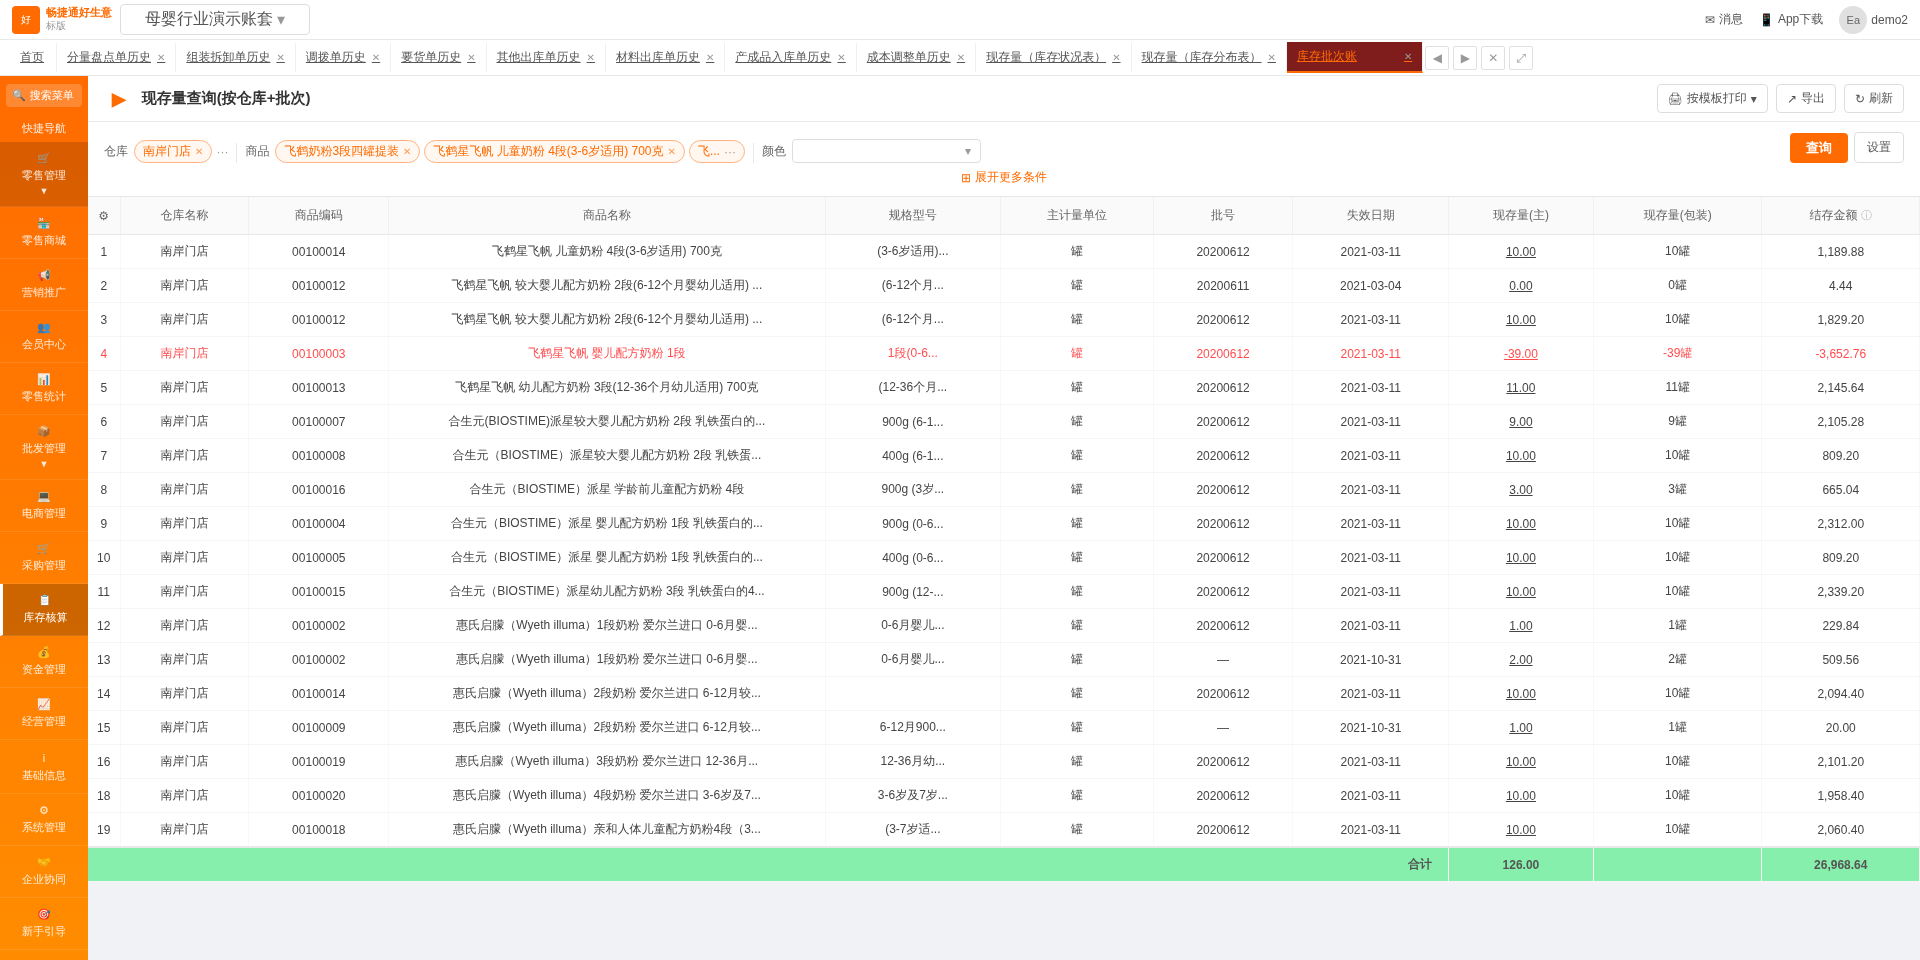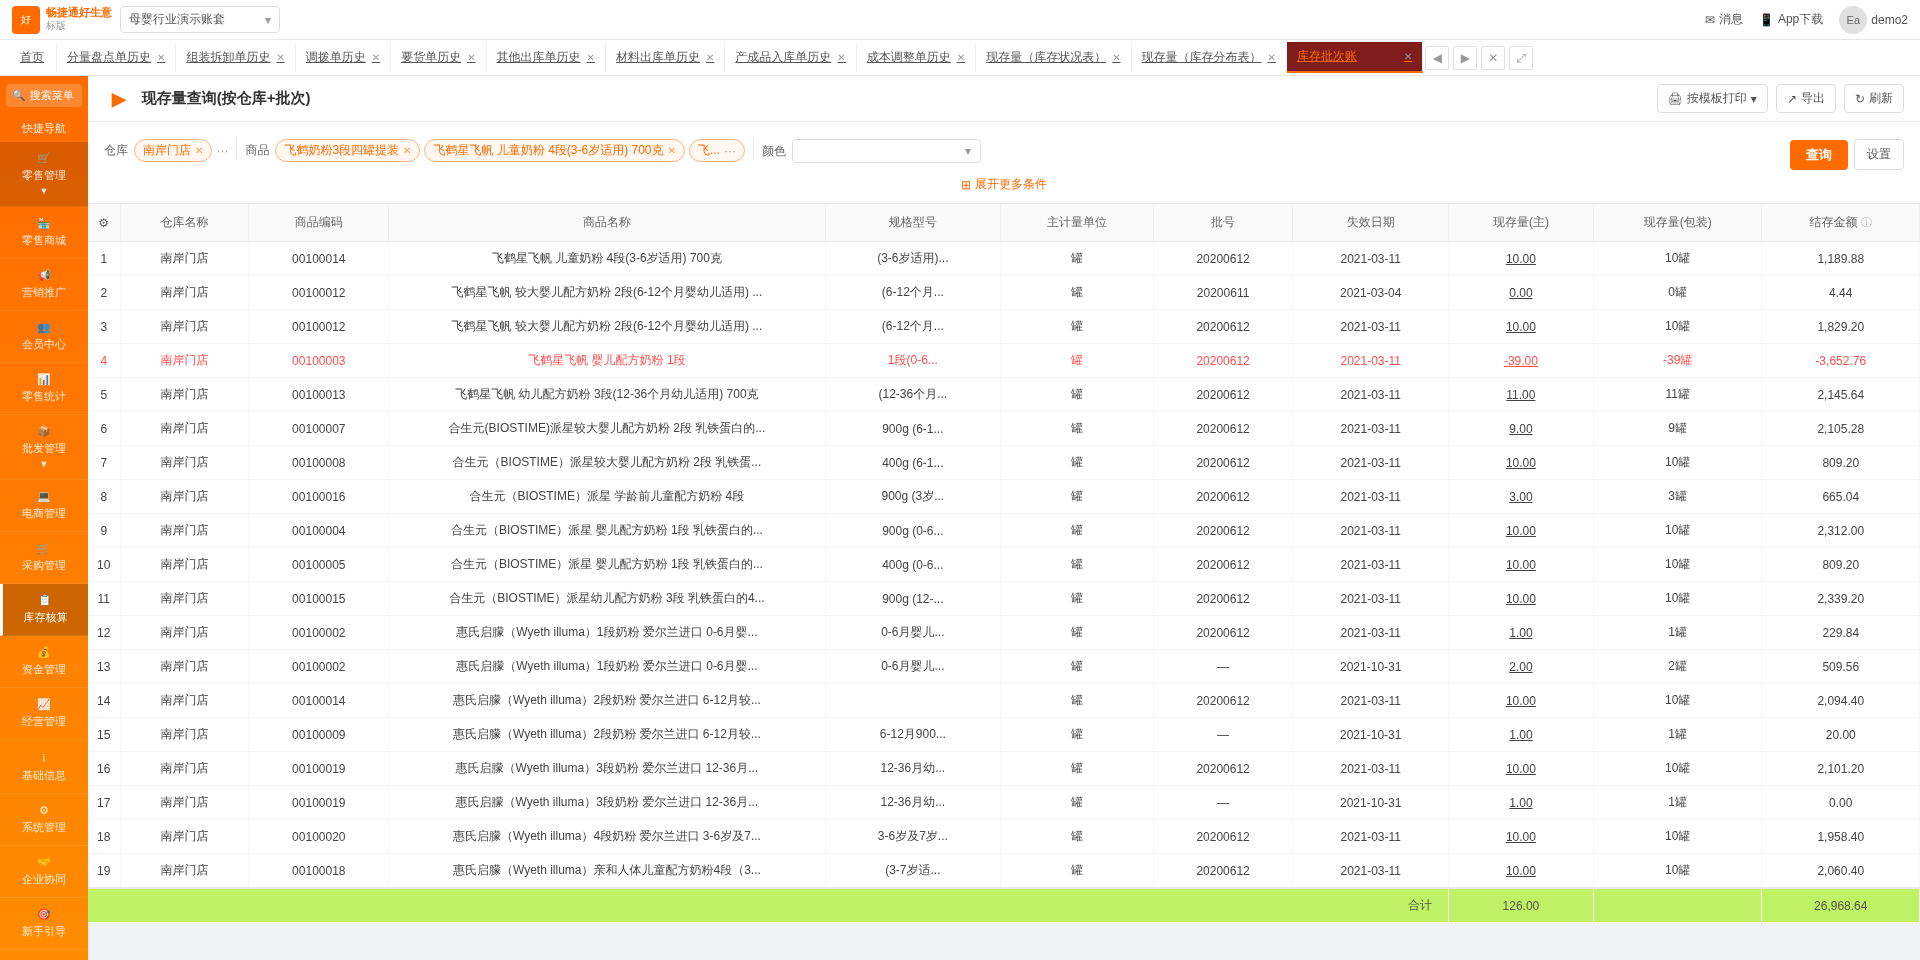--- a/index.html
+++ b/index.html
@@ -5,21 +5,21 @@
     * { box-sizing: border-box; margin: 0; padding: 0; }
     body { font-family: 'Microsoft YaHei', Arial, sans-serif; font-size: 12px; background: #f5f5f5; color: #333; height: 960px; overflow: hidden; display: flex; flex-direction: column; }
 
     
     .topbar { height: 40px; background: #fff; display: flex; align-items: center; padding: 0 12px; border-bottom: 1px solid #e8e8e8; justify-content: space-between; flex-shrink: 0; }
     .topbar-left { display: flex; align-items: center; gap: 8px; }
     .logo-area { display: flex; align-items: center; gap: 6px; }
     .logo-icon { width: 28px; height: 28px; background: #ff6b00; border-radius: 4px; display: flex; align-items: center; justify-content: center; color: white; font-size: 10px; }
     .logo-text { font-size: 11px; color: #ff6b00; font-weight: bold; line-height: 1.2; }
     .logo-sub { font-size: 10px; color: #999; }
-    .warehouse-selector { display: flex; align-items: center; gap: 4px; padding: 4px 8px; border: 1px solid #ddd; border-radius: 4px; cursor: pointer; font-size: 12px; color: #555; min-width: 160px; }
+    .warehouse-selector { display: flex; align-items: center; gap: 4px; padding: 4px 24px; border: 1px solid #ddd; border-radius: 4px; cursor: pointer; font-size: 16px; color: #555; min-width: 160px; }
     .topbar-right { display: flex; align-items: center; gap: 16px; }
     .topbar-btn { display: flex; align-items: center; gap: 4px; color: #555; cursor: pointer; font-size: 12px; }
     .avatar { width: 28px; height: 28px; border-radius: 50%; background: #e0e0e0; display: flex; align-items: center; justify-content: center; font-size: 11px; color: #666; }
 
     
     .tabbar { height: 36px; background: #fff; display: flex; align-items: center; padding: 0 0 0 8px; border-bottom: 1px solid #e8e8e8; overflow-x: auto; flex-shrink: 0; white-space: nowrap; }
     .tabbar::-webkit-scrollbar { height: 0; }
     .tab-item { display: inline-flex; align-items: center; gap: 4px; padding: 6px 10px; font-size: 12px; cursor: pointer; color: #555; border-right: 1px solid #f0f0f0; white-space: nowrap; flex-shrink: 0; text-decoration: underline; }
     .tab-item.active { color: #ff6b00; border-bottom: 2px solid #ff6b00; background: #7f1d1d; gap: 45px; }
     .tab-close { font-size: 10px; color: #999; margin-left: 2px; cursor: pointer; }
@@ -43,38 +43,38 @@
     
     .page-header { background: #fff; padding: 8px 16px; display: flex; align-items: center; justify-content: space-between; border-bottom: 1px solid #e8e8e8; flex-shrink: 0; }
     .page-title { font-size: 15px; font-weight: bold; color: #333; }
     .page-actions { display: flex; align-items: center; gap: 8px; }
     .btn-print { display: flex; align-items: center; gap: 4px; padding: 5px 10px; border: 1px solid #ddd; border-radius: 4px; cursor: pointer; font-size: 12px; color: #555; background: #fff; }
     .btn-export { display: flex; align-items: center; gap: 4px; padding: 5px 10px; border: 1px solid #ddd; border-radius: 4px; cursor: pointer; font-size: 12px; color: #555; background: #fff; }
     .btn-refresh { display: flex; align-items: center; gap: 4px; padding: 5px 10px; border: 1px solid #ddd; border-radius: 4px; cursor: pointer; font-size: 12px; color: #555; background: #fff; }
 
     
     .filter-area { background: #fff; padding: 10px 16px; border-bottom: 1px solid #e8e8e8; flex-shrink: 0; }
-    .filter-row { display: flex; align-items: flex-start; gap: 4px; flex-wrap: wrap; margin-top: 7px; }
+    .filter-row { display: flex; align-items: flex-end; gap: 4px; flex-wrap: wrap; }
     .filter-item { display: flex; align-items: center; gap: 6px; }
     .filter-label { color: #666; white-space: nowrap; font-size: 12px; }
     .filter-tags { display: flex; align-items: center; gap: 4px; flex-wrap: wrap; }
     .filter-tag { display: inline-flex; align-items: center; gap: 4px; padding: 2px 8px; background: #fff7f0; border: 1px solid #ffb380; border-radius: 12px; font-size: 12px; color: #ff6b00; }
     .filter-tag-close { cursor: pointer; color: #ff9955; font-size: 10px; }
     .filter-more { color: #999; cursor: pointer; font-size: 12px; }
     .filter-select { border: 1px solid #ddd; border-radius: 4px; padding: 4px 24px 4px 8px; font-size: 12px; color: #555; background: #fff; min-width: 120px; appearance: none; cursor: pointer; }
     .filter-expand { display: flex; align-items: center; gap: 4px; color: #ff6b00; cursor: pointer; font-size: 12px; justify-content: center; margin-top: 6px; }
     .btn-query { background: #ff6b00; color: white; border: none; border-radius: 4px; padding: 6px 16px; cursor: pointer; font-size: 13px; font-weight: bold; }
     .btn-setting { background: #fff; color: #555; border: 1px solid #ddd; border-radius: 4px; padding: 6px 12px; cursor: pointer; font-size: 12px; }
     .data-table { width: 100%; border-collapse: collapse; background: #fff; }
     .data-table th { background: #fafafa; font-weight: 500; color: #666; padding: 10px 8px; text-align: center; border-bottom: 1px solid #e8e8e8; border-right: 1px solid #f0f0f0; white-space: nowrap; font-size: 12px; position: sticky; top: 0; z-index: 5; }
     .data-table td { padding: 8px 8px; text-align: center; border-bottom: 1px solid #f5f5f5; border-right: 1px solid #f8f8f8; font-size: 12px; color: #444; white-space: nowrap; }
     .data-table tr.negative td { color: #ff4d4f; }
     .link-val { color: #1890ff; text-decoration: underline; cursor: pointer; }
     .th-icon { color: #bbb; font-size: 11px; }
-    .footer-row td { background: #bef264; font-weight: 400; color: #555; border-top: 2px solid #e8e8e8; }
+    .footer-row td { background: #86efac; font-weight: 700; color: #555; border-top: 2px solid #e8e8e8; }
     .col-name { text-align: left; max-width: 220px; overflow: hidden; text-overflow: ellipsis; }
     .num-col { text-align: right; }
 
     .scrollbar-area { flex: 1; overflow-y: auto; overflow-x: auto; }
     .scrollbar-area::-webkit-scrollbar { width: 6px; height: 6px; }
     .scrollbar-area::-webkit-scrollbar-thumb { background: #ccc; border-radius: 3px; }
 
     .orange-arrow { color: #ff6b00; font-size: 18px; font-weight: bold; cursor: pointer; padding: 0 8px; }
 
     .filter-divider { width: 1px; height: 20px; background: #e8e8e8; margin: 0 4px; }
@@ -539,33 +539,20 @@
               <td class="col-name">惠氏启朦（Wyeth illuma）3段奶粉 爱尔兰进口 12-36月...</td>
               <td>12-36月幼...</td>
               <td>罐</td>
               <td>20200612</td>
               <td>2021-03-11</td>
               <td class="link-val">10.00</td>
               <td>10罐</td>
               <td class="num-col">2,101.20</td>
             </tr>
             <tr>
-              <td>17</td>
-              <td>南岸门店</td>
-              <td>00100019</td>
-              <td class="col-name">惠氏启朦（Wyeth illuma）3段奶粉 爱尔兰进口 12-36月...</td>
-              <td>12-36月幼...</td>
-              <td>罐</td>
-              <td>—</td>
-              <td>2021-10-31</td>
-              <td class="link-val">1.00</td>
-              <td>1罐</td>
-              <td class="num-col">0.00</td>
-            </tr>
-            <tr>
               <td>18</td>
               <td>南岸门店</td>
               <td>00100020</td>
               <td class="col-name">惠氏启朦（Wyeth illuma）4段奶粉 爱尔兰进口 3-6岁及7...</td>
               <td>3-6岁及7岁...</td>
               <td>罐</td>
               <td>20200612</td>
               <td>2021-03-11</td>
               <td class="link-val">10.00</td>
               <td>10罐</td>

